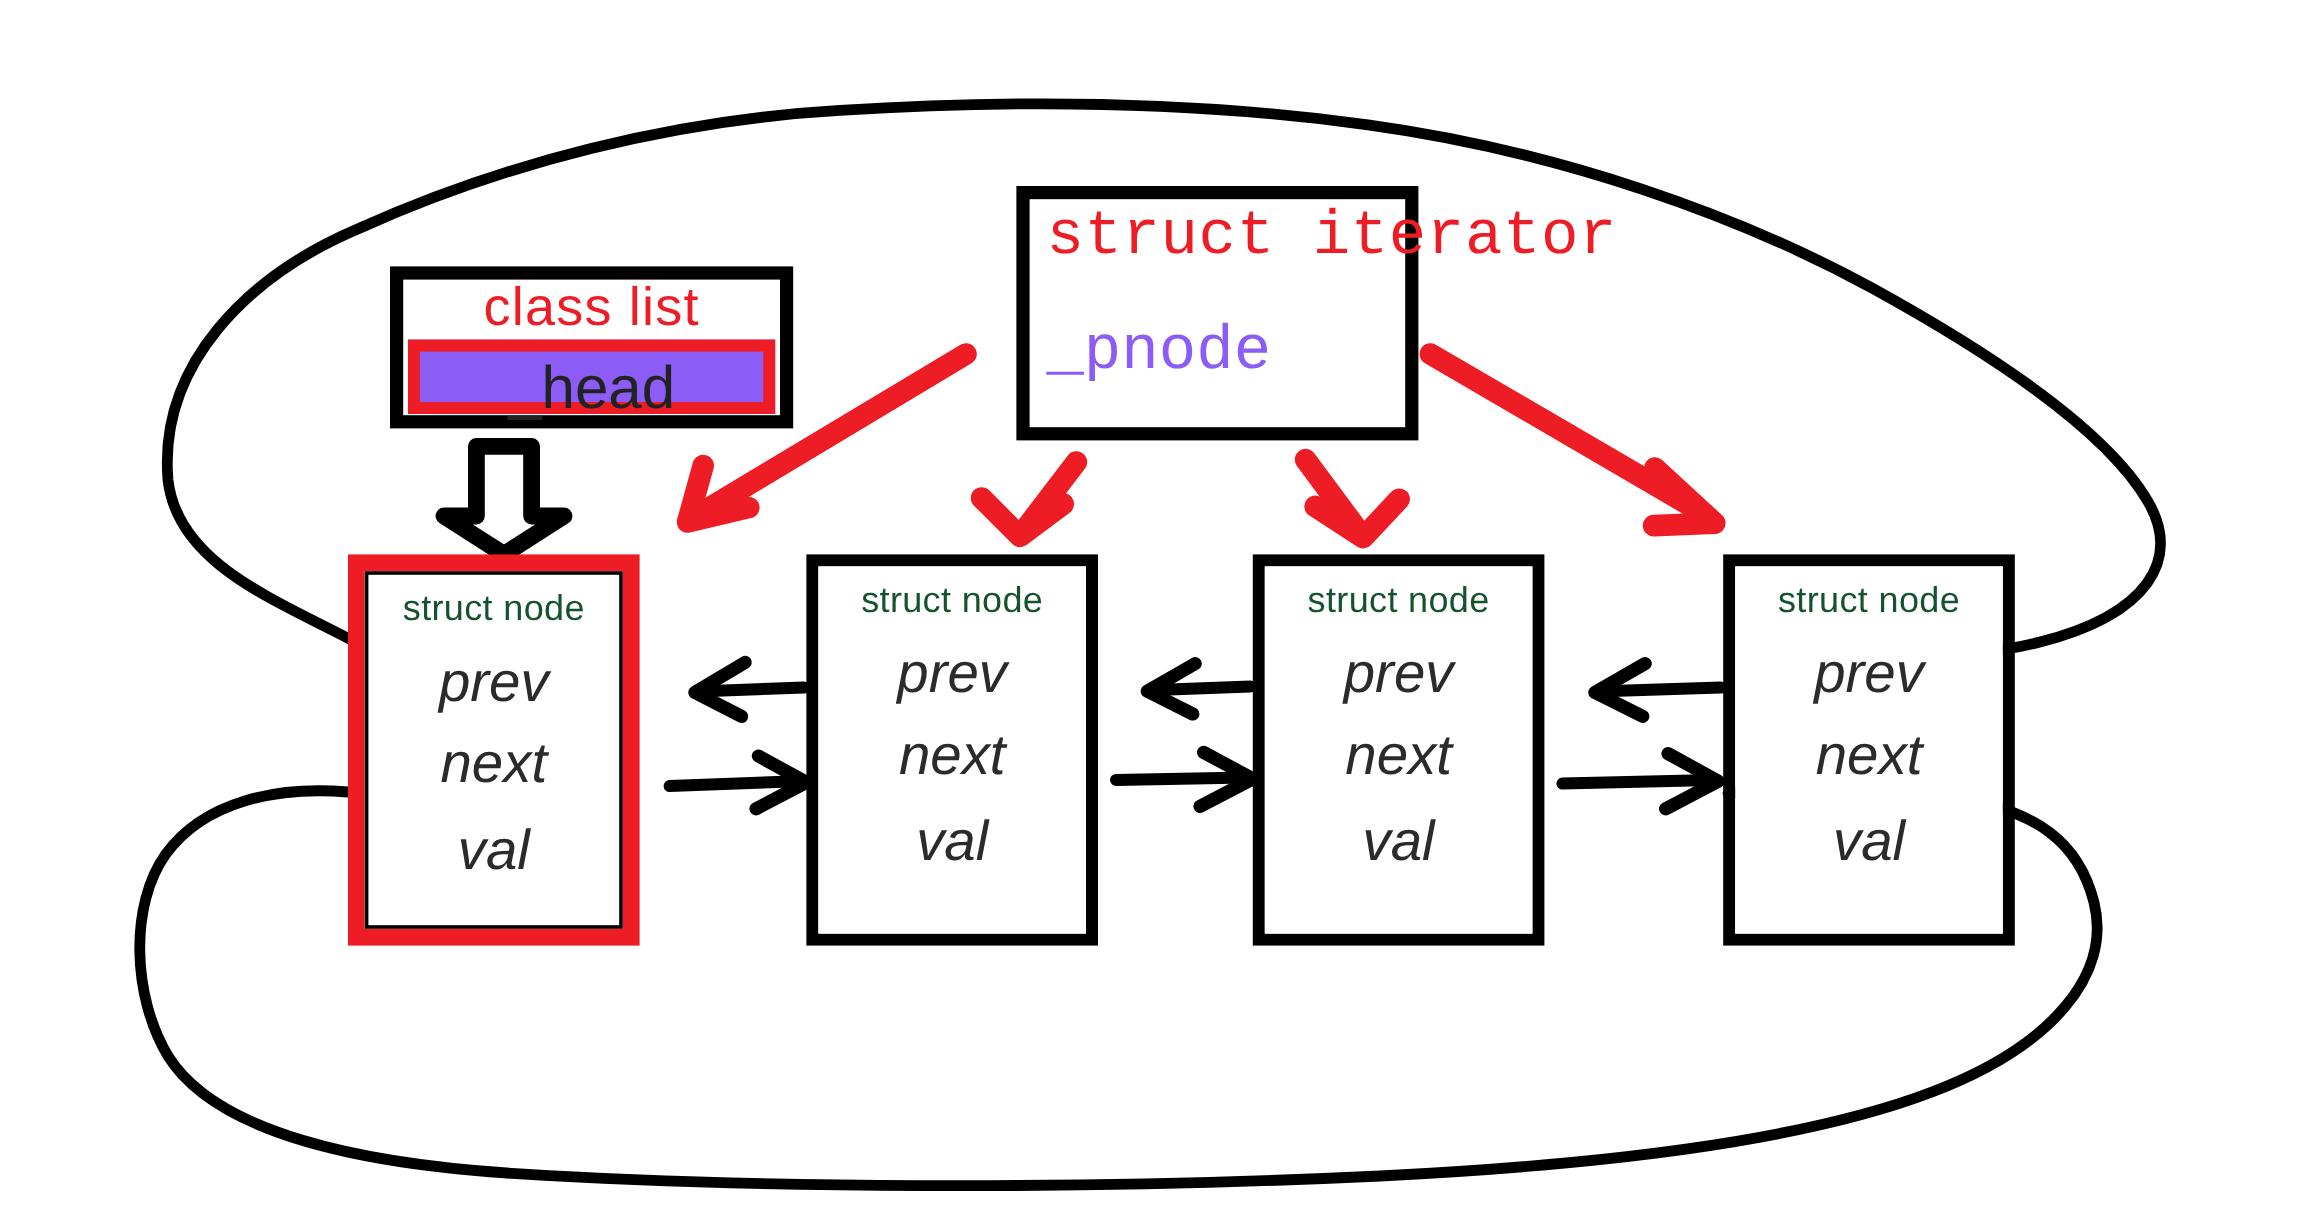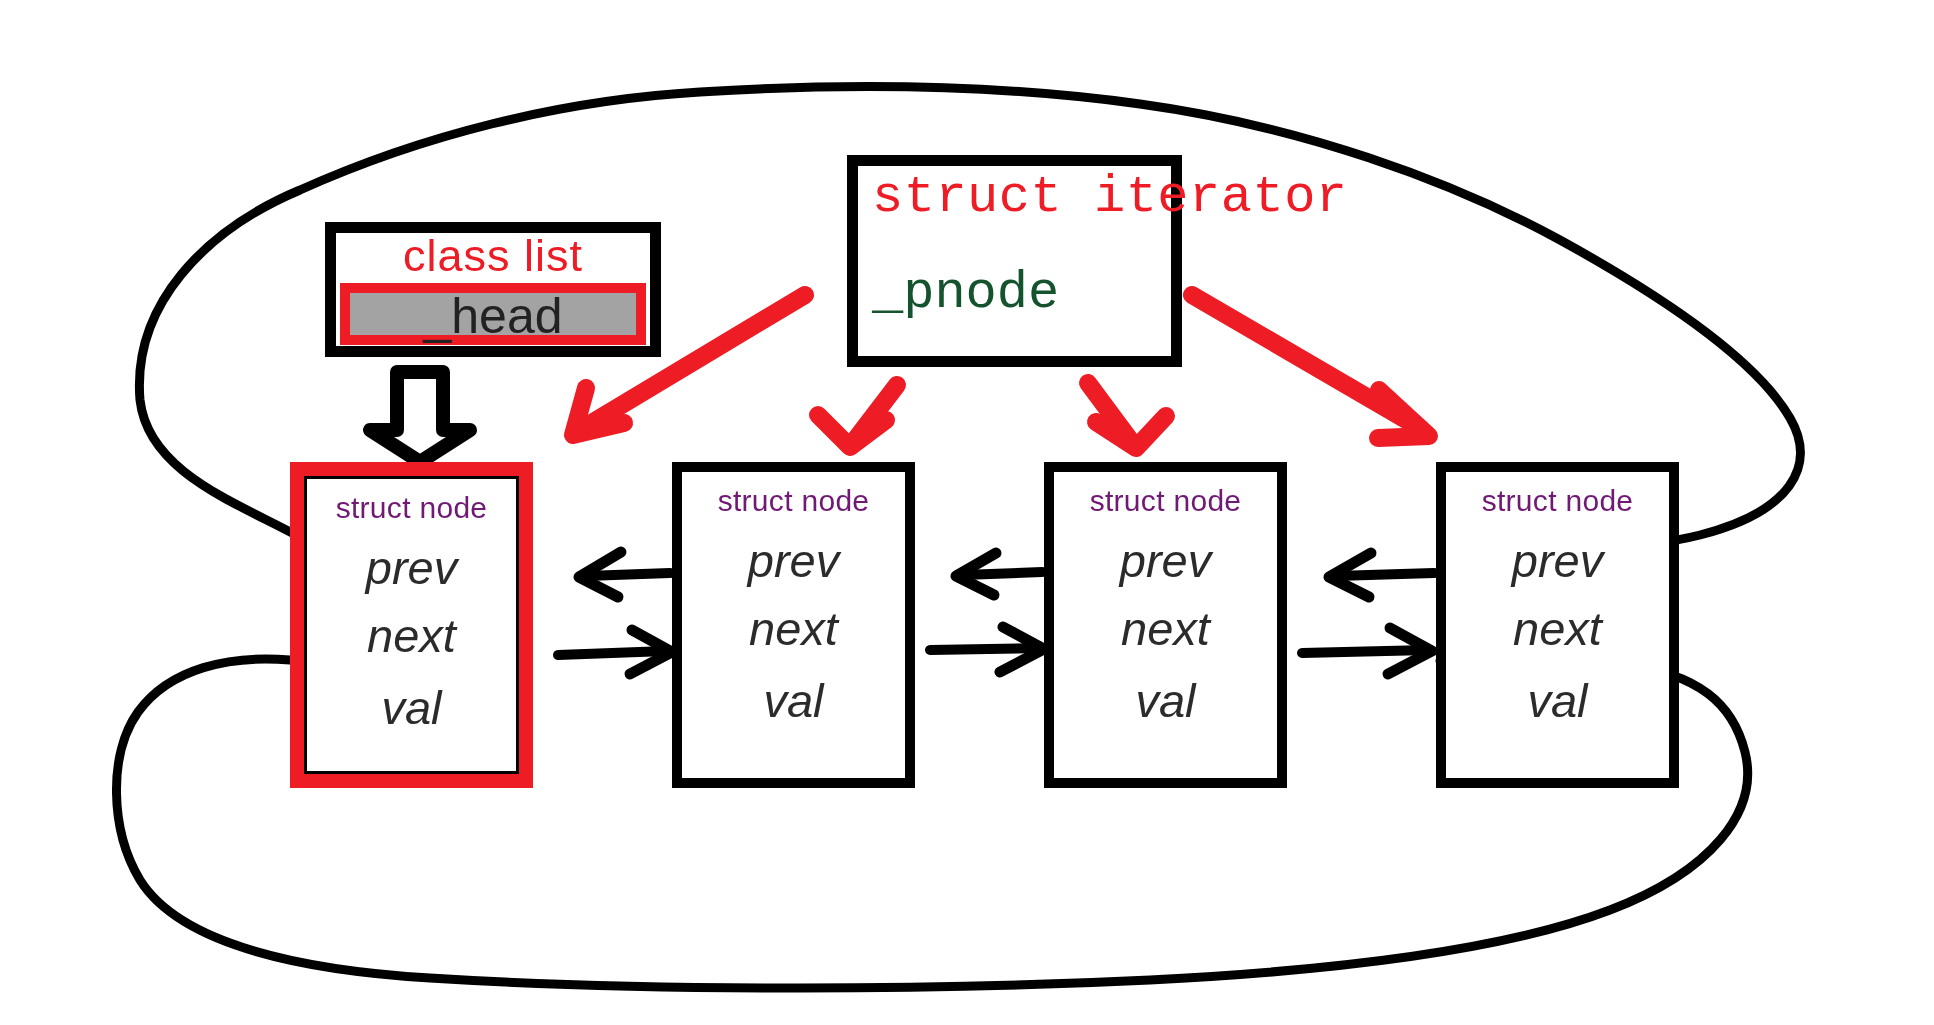--- a/index.html
+++ b/index.html
@@ -50,25 +50,25 @@
     font-size: 45px;
     line-height: 50px;
     text-align: center;
     white-space: nowrap;
     margin-top: -2px;
     letter-spacing: 1px;
   }
   .head-subbox {
     margin: 2px 4px 0 4px;
     border: 10px solid #ee1c25;
-    background: #a3a3a3;
+    background: #8b5cf6;
     height: 62px;
     box-sizing: border-box;
     display: flex;
-    align-items: center;
+    align-items: flex-start;
     justify-content: center;
   }
   .head-label {
     color: #222222;
     font-size: 50px;
     line-height: 52px;
     white-space: nowrap;
     margin-top: 4px;
   }
 
@@ -87,21 +87,21 @@
     font-family: Liberation Mono, monospace;
   }
   .iterator-title {
     color: #ee1c25;
     font-size: 52px;
     line-height: 60px;
     white-space: nowrap;
     letter-spacing: 0.5px;
   }
   .iterator-field {
-    color: #14532d;
+    color: #8b5cf6;
     font-size: 52px;
     line-height: 60px;
     white-space: nowrap;
     margin-top: 36px;
   }
 
   
   .node {
     position: absolute;
     top: 462px;
@@ -125,21 +125,21 @@
   .node-inner {
     width: 100%;
     height: 100%;
     box-sizing: border-box;
     background: #ffffff;
     display: flex;
     flex-direction: column;
     align-items: center;
   }
   .node-title {
-    color: #701a75;
+    color: #14532d;
     font-size: 30px;
     line-height: 34px;
     white-space: nowrap;
     margin-top: 12px;
     letter-spacing: 0.3px;
   }
   .node-field {
     color: #2b2b2b;
     font-size: 47px;
     line-height: 50px;

